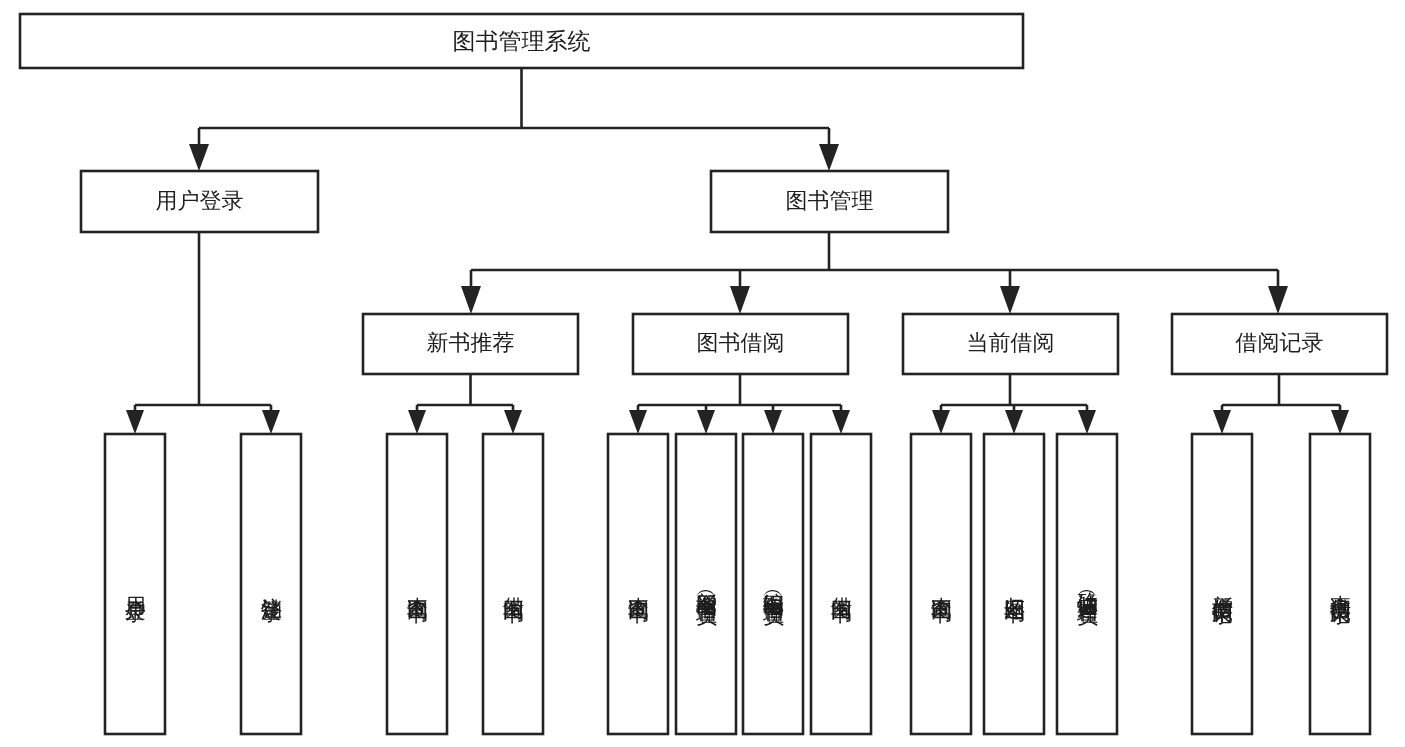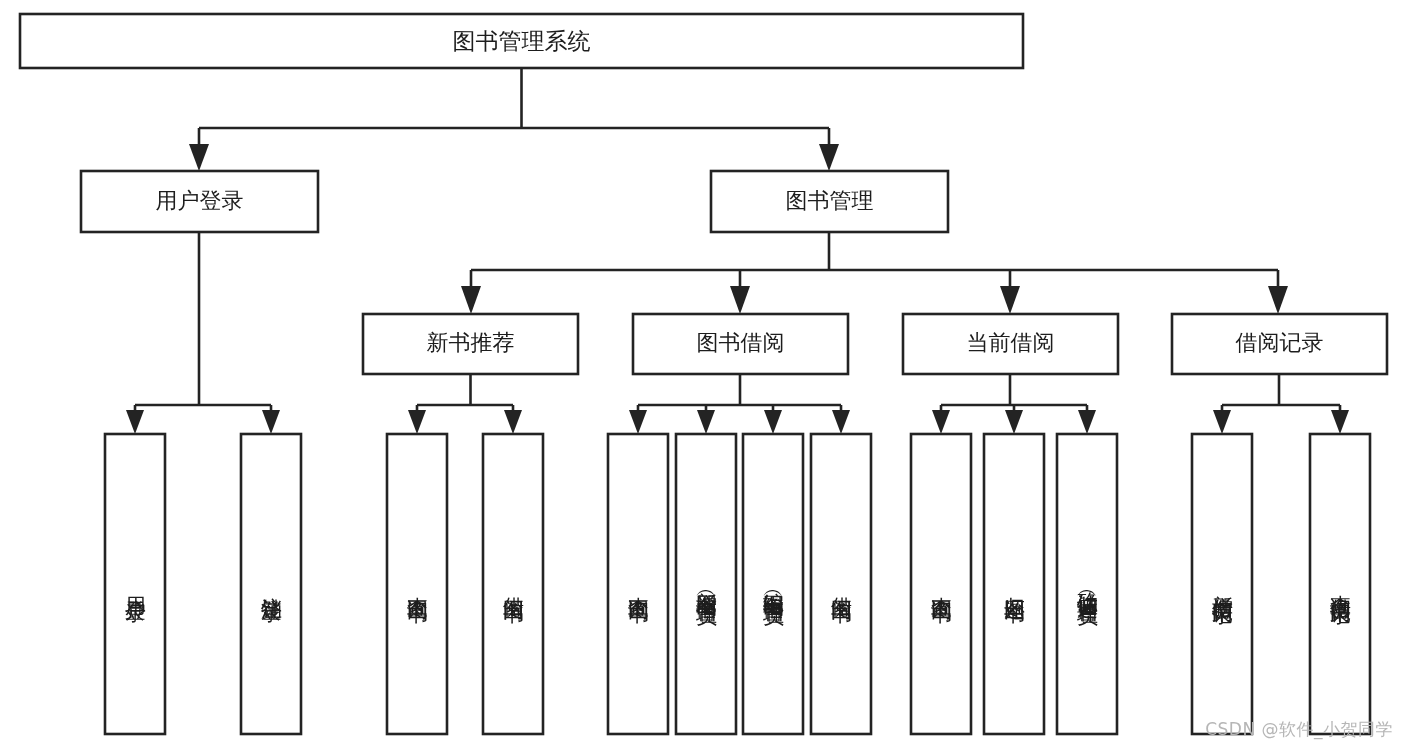--- a/index.html
+++ b/index.html
@@ -199,14 +199,13 @@
   <div class="leaf-label" style="left:608px; top:434px; width:60px; height:300px;">查询图书</div>
   <div class="leaf-label" style="left:676px; top:434px; width:60px; height:300px;">新增图书（管理员）</div>
   <div class="leaf-label" style="left:743px; top:434px; width:60px; height:300px;">编辑图书（管理员）</div>
   <div class="leaf-label" style="left:811px; top:434px; width:60px; height:300px;">借阅图书</div>
   <div class="leaf-label" style="left:911px; top:434px; width:60px; height:300px;">查询图书</div>
   <div class="leaf-label" style="left:984px; top:434px; width:60px; height:300px;">归还图书</div>
   <div class="leaf-label" style="left:1057px; top:434px; width:60px; height:300px;">确认归还（管理员）</div>
   <div class="leaf-label" style="left:1192px; top:434px; width:60px; height:300px;">新增借阅记录</div>
   <div class="leaf-label" style="left:1310px; top:434px; width:60px; height:300px;">查询借阅记录</div>
 
-  <div class="watermark">CSDN @软件_小贺同学</div>
 </div>
 
 </body></html>

